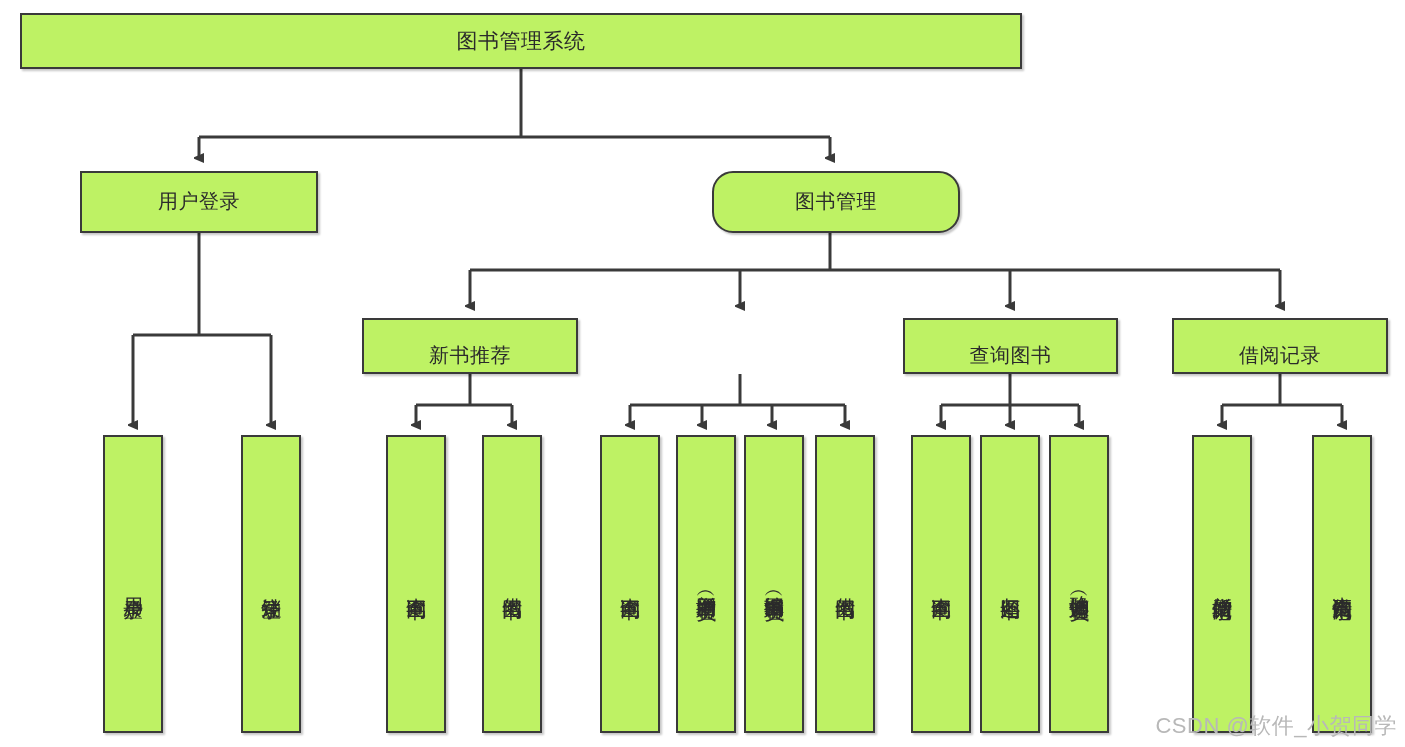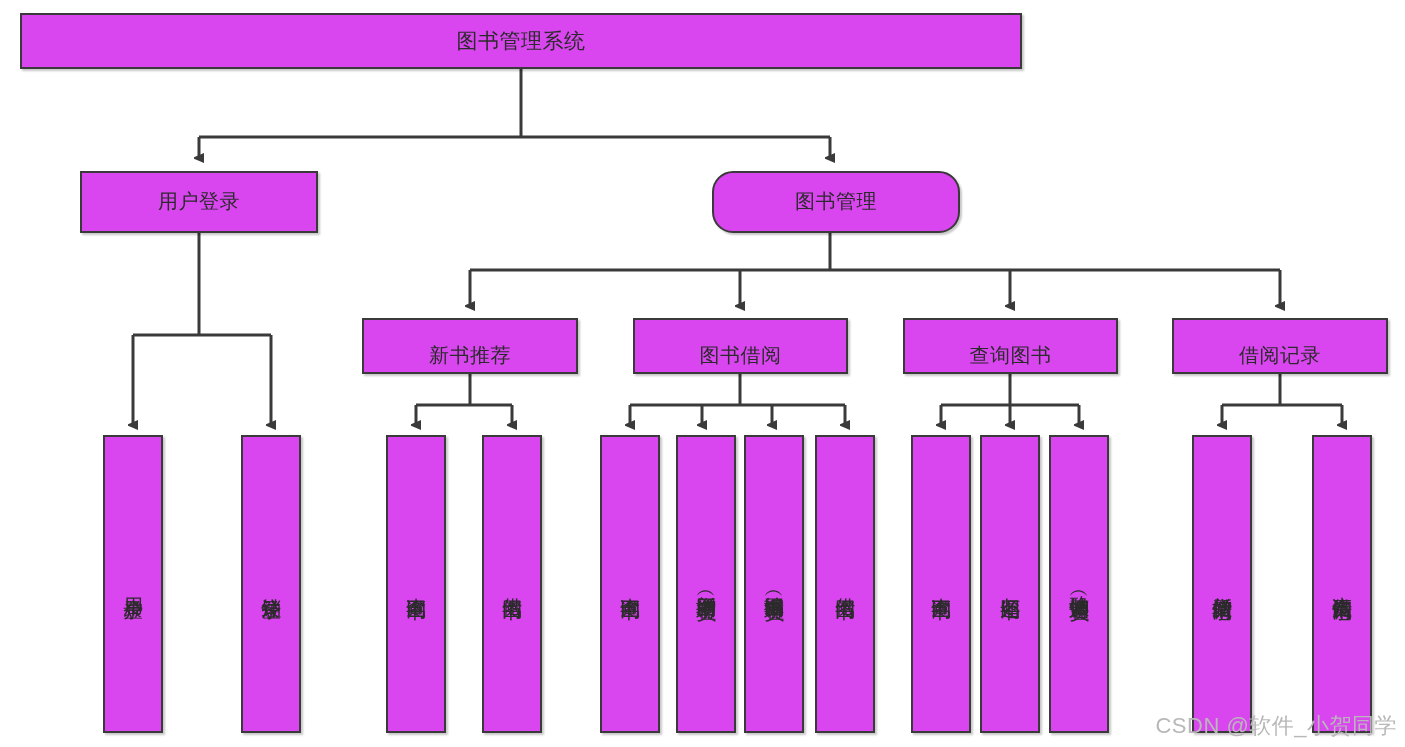--- a/index.html
+++ b/index.html
@@ -20,21 +20,21 @@
   #edges {
     position: absolute;
     left: 0;
     top: 0;
     width: 1405px;
     height: 747px;
   }
   .node {
     position: absolute;
     box-sizing: border-box;
-    background: #d946ef;
+    background: #bef264;
     border: 2px solid #3a3a3a;
     box-shadow: 2px 2px 2px rgba(0,0,0,0.22);
     display: flex;
     align-items: center;
     justify-content: center;
     color: #2b2b2b;
     z-index: 3;
   }
   .node .label {
     text-align: center;
@@ -133,23 +133,20 @@
   <div class="node level2" style="left:80px; top:171px; width:238px; height:62px;">
     <span class="label">用户登录</span>
   </div>
   <div class="node level2" style="left:712px; top:171px; width:248px; height:62px;border-radius:21px;">
     <span class="label">图书管理</span>
   </div>
 
   <div class="node group" style="left:362px; top:318px; width:216px; height:56px;">
     <span class="label">新书推荐</span>
   </div>
-  <div class="node group" style="left:633px; top:318px; width:215px; height:56px;">
-    <span class="label">图书借阅</span>
-  </div>
   <div class="node group" style="left:903px; top:318px; width:215px; height:56px;">
     <span class="label">查询图书</span>
   </div>
   <div class="node group" style="left:1172px; top:318px; width:216px; height:56px;">
     <span class="label">借阅记录</span>
   </div>
 
   <div class="node leaf" style="left:103px; top:435px; width:60px; height:298px;">
     <span class="label">用户登录</span>
   </div>

